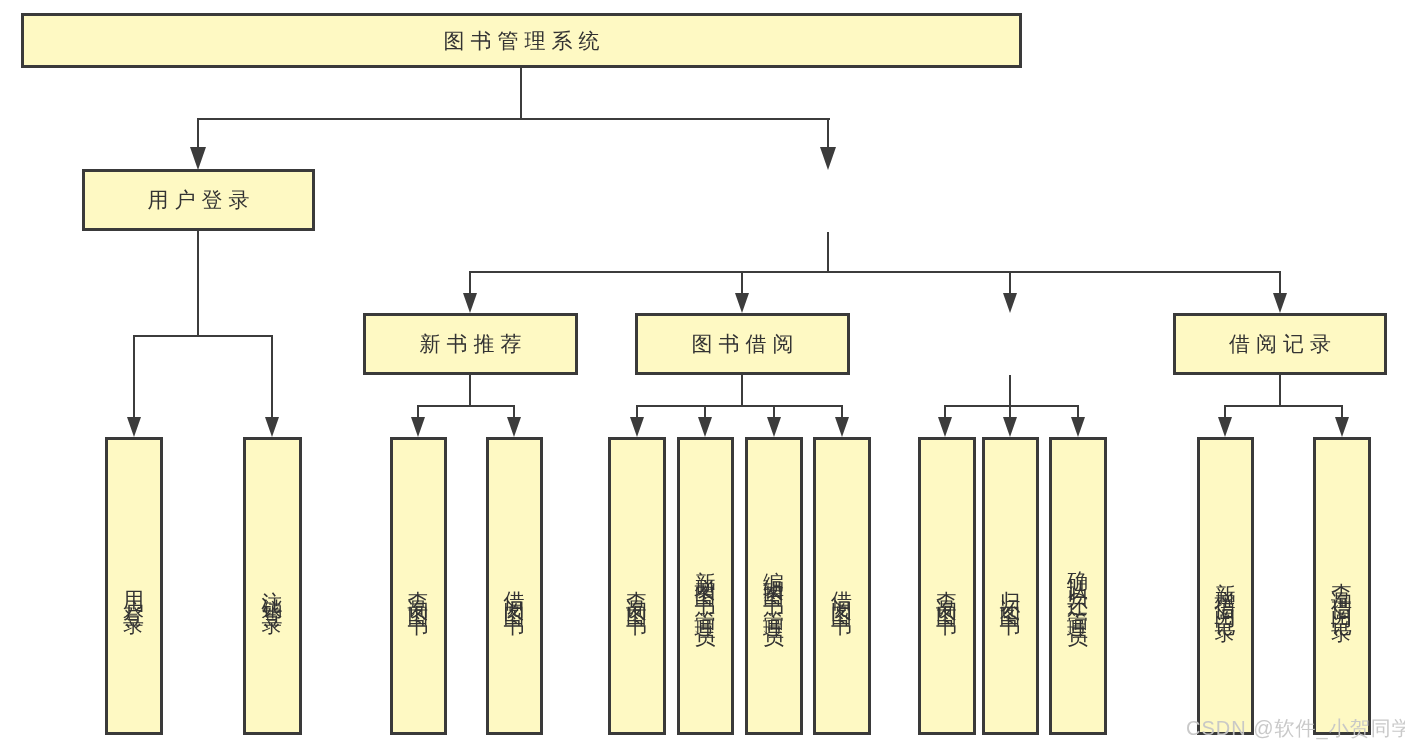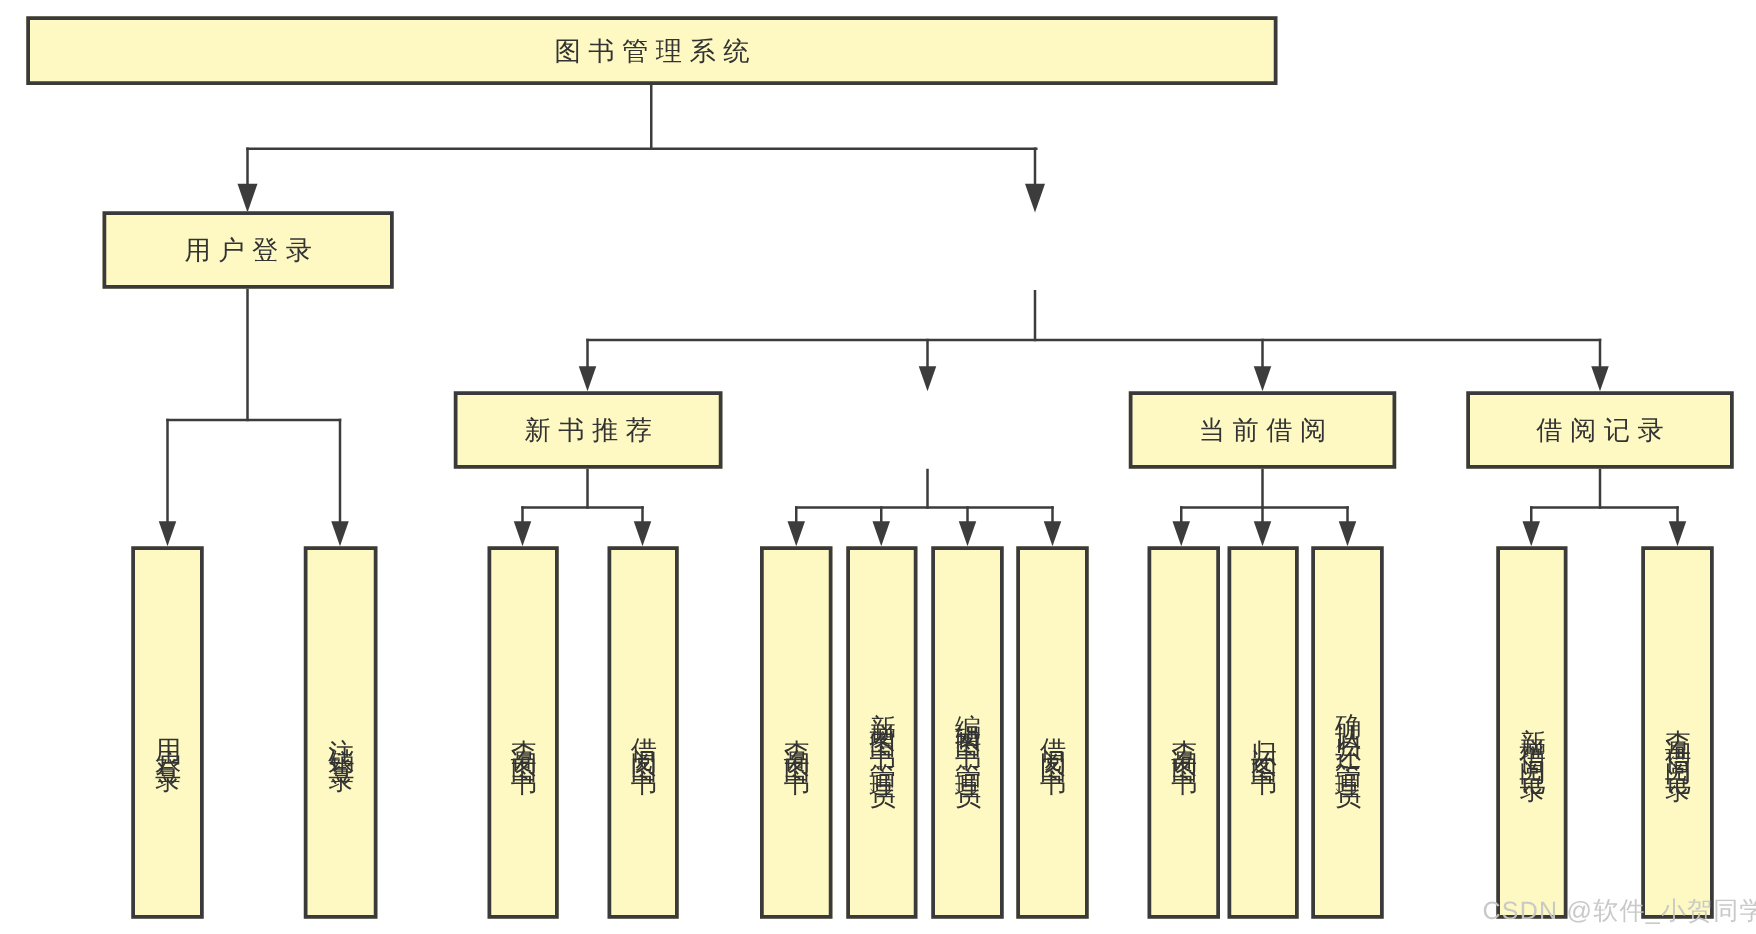--- a/index.html
+++ b/index.html
@@ -99,22 +99,22 @@
   <div class="vline" style="left:741px; top:271px; height:23px;"></div>
   <div class="arrow" style="left:735px; top:293px;"></div>
   <div class="vline" style="left:1009px; top:271px; height:23px;"></div>
   <div class="arrow" style="left:1003px; top:293px;"></div>
   <div class="vline" style="left:1279px; top:271px; height:23px;"></div>
   <div class="arrow" style="left:1273px; top:293px;"></div>
 
   <div class="box" style="left:363px; top:313px; width:215px; height:62px;">
     <span class="lbl">新书推荐</span>
   </div>
-  <div class="box" style="left:903px; top:313px; width:214px; height:62px;">
-    <span class="lbl">当前借阅</span>
+  <div class="box" style="left:635px; top:313px; width:215px; height:62px;">
+    <span class="lbl">图书借阅</span>
   </div>
   <div class="box" style="left:1173px; top:313px; width:214px; height:62px;">
     <span class="lbl">借阅记录</span>
   </div>
 
   <div class="vline" style="left:469px; top:375px; height:32px;"></div>
   <div class="hline" style="left:417px; top:405px; width:98px;"></div>
   <div class="vline" style="left:417px; top:405px; height:14px;"></div>
   <div class="arrow" style="left:411px; top:417px;"></div>
   <div class="vline" style="left:513px; top:405px; height:14px;"></div>

